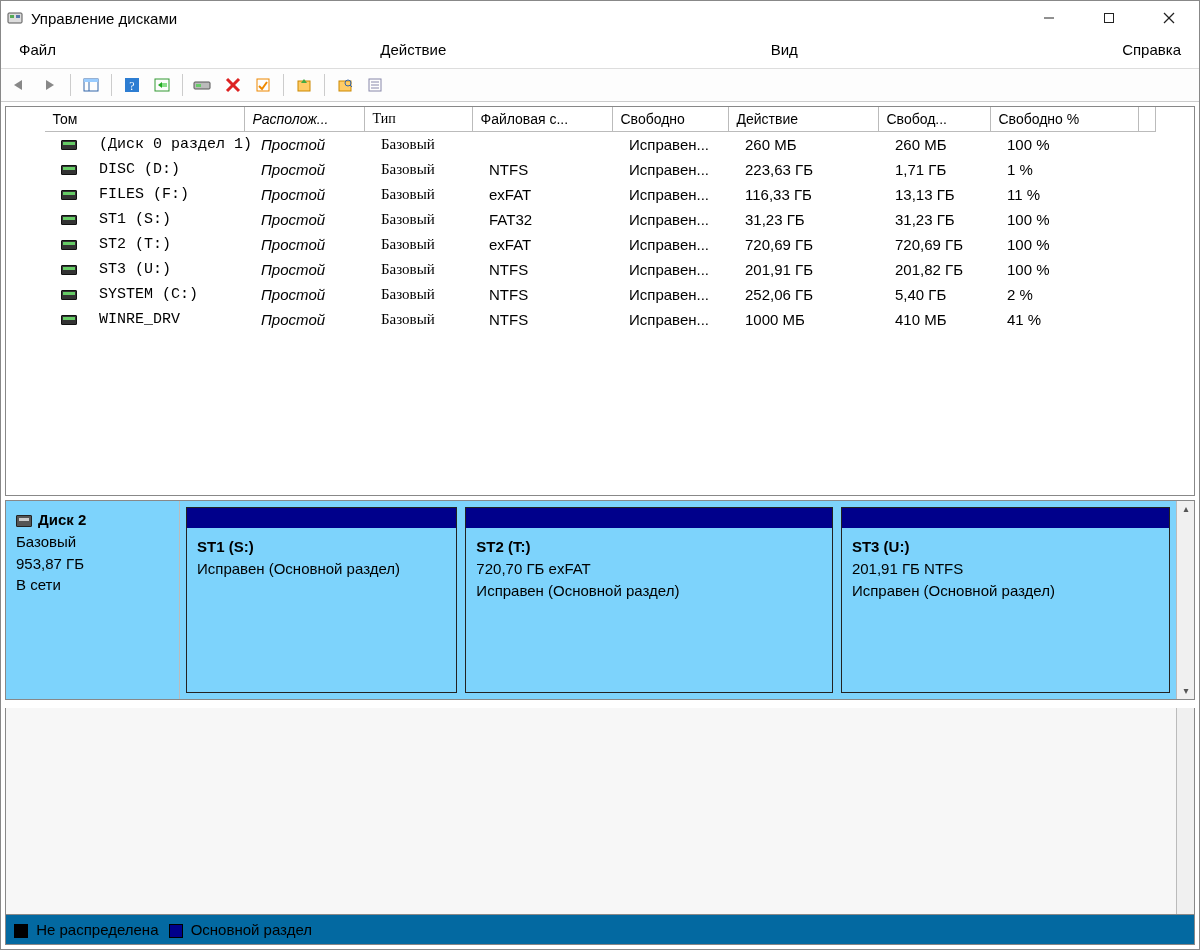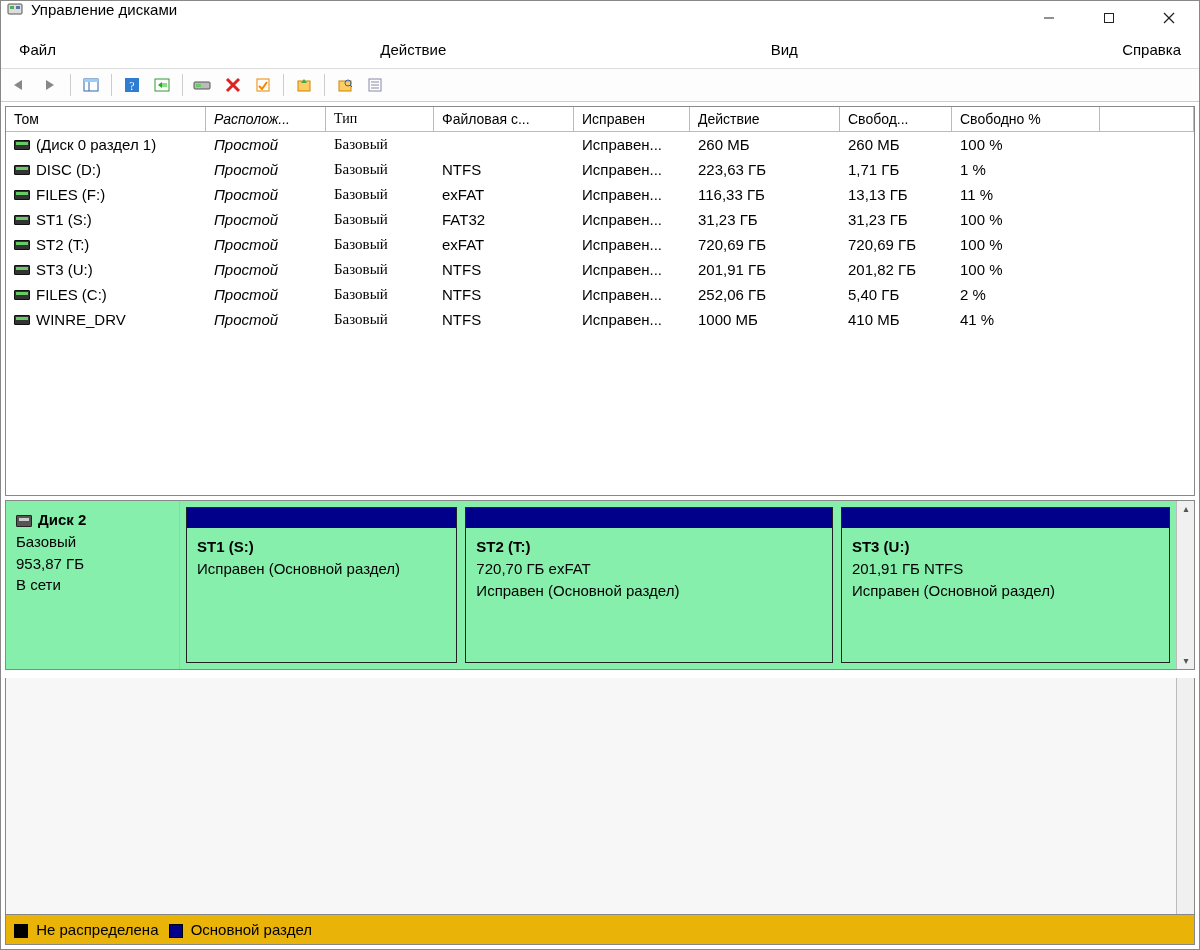--- a/index.html
+++ b/index.html
@@ -13,20 +13,21 @@
     height: 950px;
     overflow: hidden;
     display: flex;
     flex-direction: column;
     border: 1px solid #888;
   }
 
   
   .titlebar {
     display: flex;
+    align-items: center;
     height: 34px;
     padding: 0 0 0 6px;
     background: #fff;
   }
   .titlebar .app-icon {
     width: 16px; height: 16px;
     margin-right: 8px;
     display: inline-flex; align-items: center; justify-content: center;
   }
   .titlebar .title { flex: 1; font-size: 15px; }
@@ -73,20 +74,21 @@
 
   
   .volume-pane {
     flex: 0 0 auto;
     border: 1px solid #888;
     margin: 4px;
     background: #fff;
     height: 390px;
     display: flex;
     flex-direction: column;
+    align-items: center;
   }
   .vol-head {
     display: flex;
     background: #fff;
     border-bottom: 1px solid #bbb;
   }
   .vol-head .hcell {
     border-right: 1px solid #bbb;
     padding: 4px 8px;
     font-size: 14px;
@@ -99,40 +101,40 @@
     display: flex;
     padding: 2px 0;
   }
   .vol-row .cell {
     padding: 2px 8px;
     font-size: 15px;
     white-space: nowrap;
     overflow: hidden;
     text-overflow: ellipsis;
   }
-  .vol-row .cell.first { display: flex; align-items: center; gap: 6px; }
+  .vol-row .cell.first { display: flex; align-items: center; gap: 22px; font-family: Liberation Mono, monospace; }
 
   
   .c0 { width: 200px; }
   .c1 { width: 120px; font-style: italic; }
   .c2 { width: 108px; font-family: Liberation Serif, serif; }
   .c3 { width: 140px; }
   .c4 { width: 116px; }
   .c5 { width: 150px; }
   .c6 { width: 112px; }
   .c7 { width: 148px; }
   .c8 { flex: 1; }
 
   
   .disk-pane {
     flex: 0 0 auto;
     margin: 0 4px 8px 4px;
     border: 1px solid #888;
-    background: #86efac;
-    height: 170px;
+    background: #7dd3fc;
+    height: 200px;
     position: relative;
     display: flex;
   }
   .disk-info {
     width: 174px;
     border-right: 1px solid #bbb;
     padding: 8px 10px;
     font-size: 15px;
     line-height: 1.45;
   }
@@ -187,21 +189,21 @@
 
   
   .legend {
     display: flex;
     align-items: center;
     gap: 10px;
     padding: 6px 8px;
     border: 1px solid #888;
     border-top: 1px solid #888;
     margin: 0 4px 4px 4px;
-    background: #eab308;
+    background: #0369a1;
     font-size: 15px;
   }
   .swatch {
     width: 14px; height: 14px;
     display: inline-block;
     border: 1px solid #000;
     margin-right: 4px;
     vertical-align: middle;
   }
   .sw-black { background: #000; }
@@ -340,21 +342,21 @@
       </svg>
   </div>
 </div>
 
 <div class="volume-pane">
   <div class="vol-head">
     <div class="hcell c0">Том</div>
     <div class="hcell c1">Располож...</div>
     <div class="hcell c2">Тип</div>
     <div class="hcell c3">Файловая с...</div>
-    <div class="hcell c4">Исправен</div>
+    <div class="hcell c4">Свободно</div>
     <div class="hcell c5">Действие</div>
     <div class="hcell c6">Свобод...</div>
     <div class="hcell c7">Свободно %</div>
     <div class="hcell c8"></div>
   </div>
   <div class="vol-body" id="vol-body">
       <div class="vol-row">
         <div class="cell first c0">
           <span class="vicon"></span>
           <span>(Диск 0 раздел 1)</span>
@@ -428,21 +430,21 @@
         <div class="cell c2">Базовый</div>
         <div class="cell c3">NTFS</div>
         <div class="cell c4">Исправен...</div>
         <div class="cell c5">201,91 ГБ</div>
         <div class="cell c6">201,82 ГБ</div>
         <div class="cell c7">100 %</div>
       </div>
       <div class="vol-row">
         <div class="cell first c0">
           <span class="vicon"></span>
-          <span>FILES (C:)</span>
+          <span>SYSTEM (C:)</span>
         </div>
         <div class="cell c1">Простой</div>
         <div class="cell c2">Базовый</div>
         <div class="cell c3">NTFS</div>
         <div class="cell c4">Исправен...</div>
         <div class="cell c5">252,06 ГБ</div>
         <div class="cell c6">5,40 ГБ</div>
         <div class="cell c7">2 %</div>
       </div>
       <div class="vol-row">

